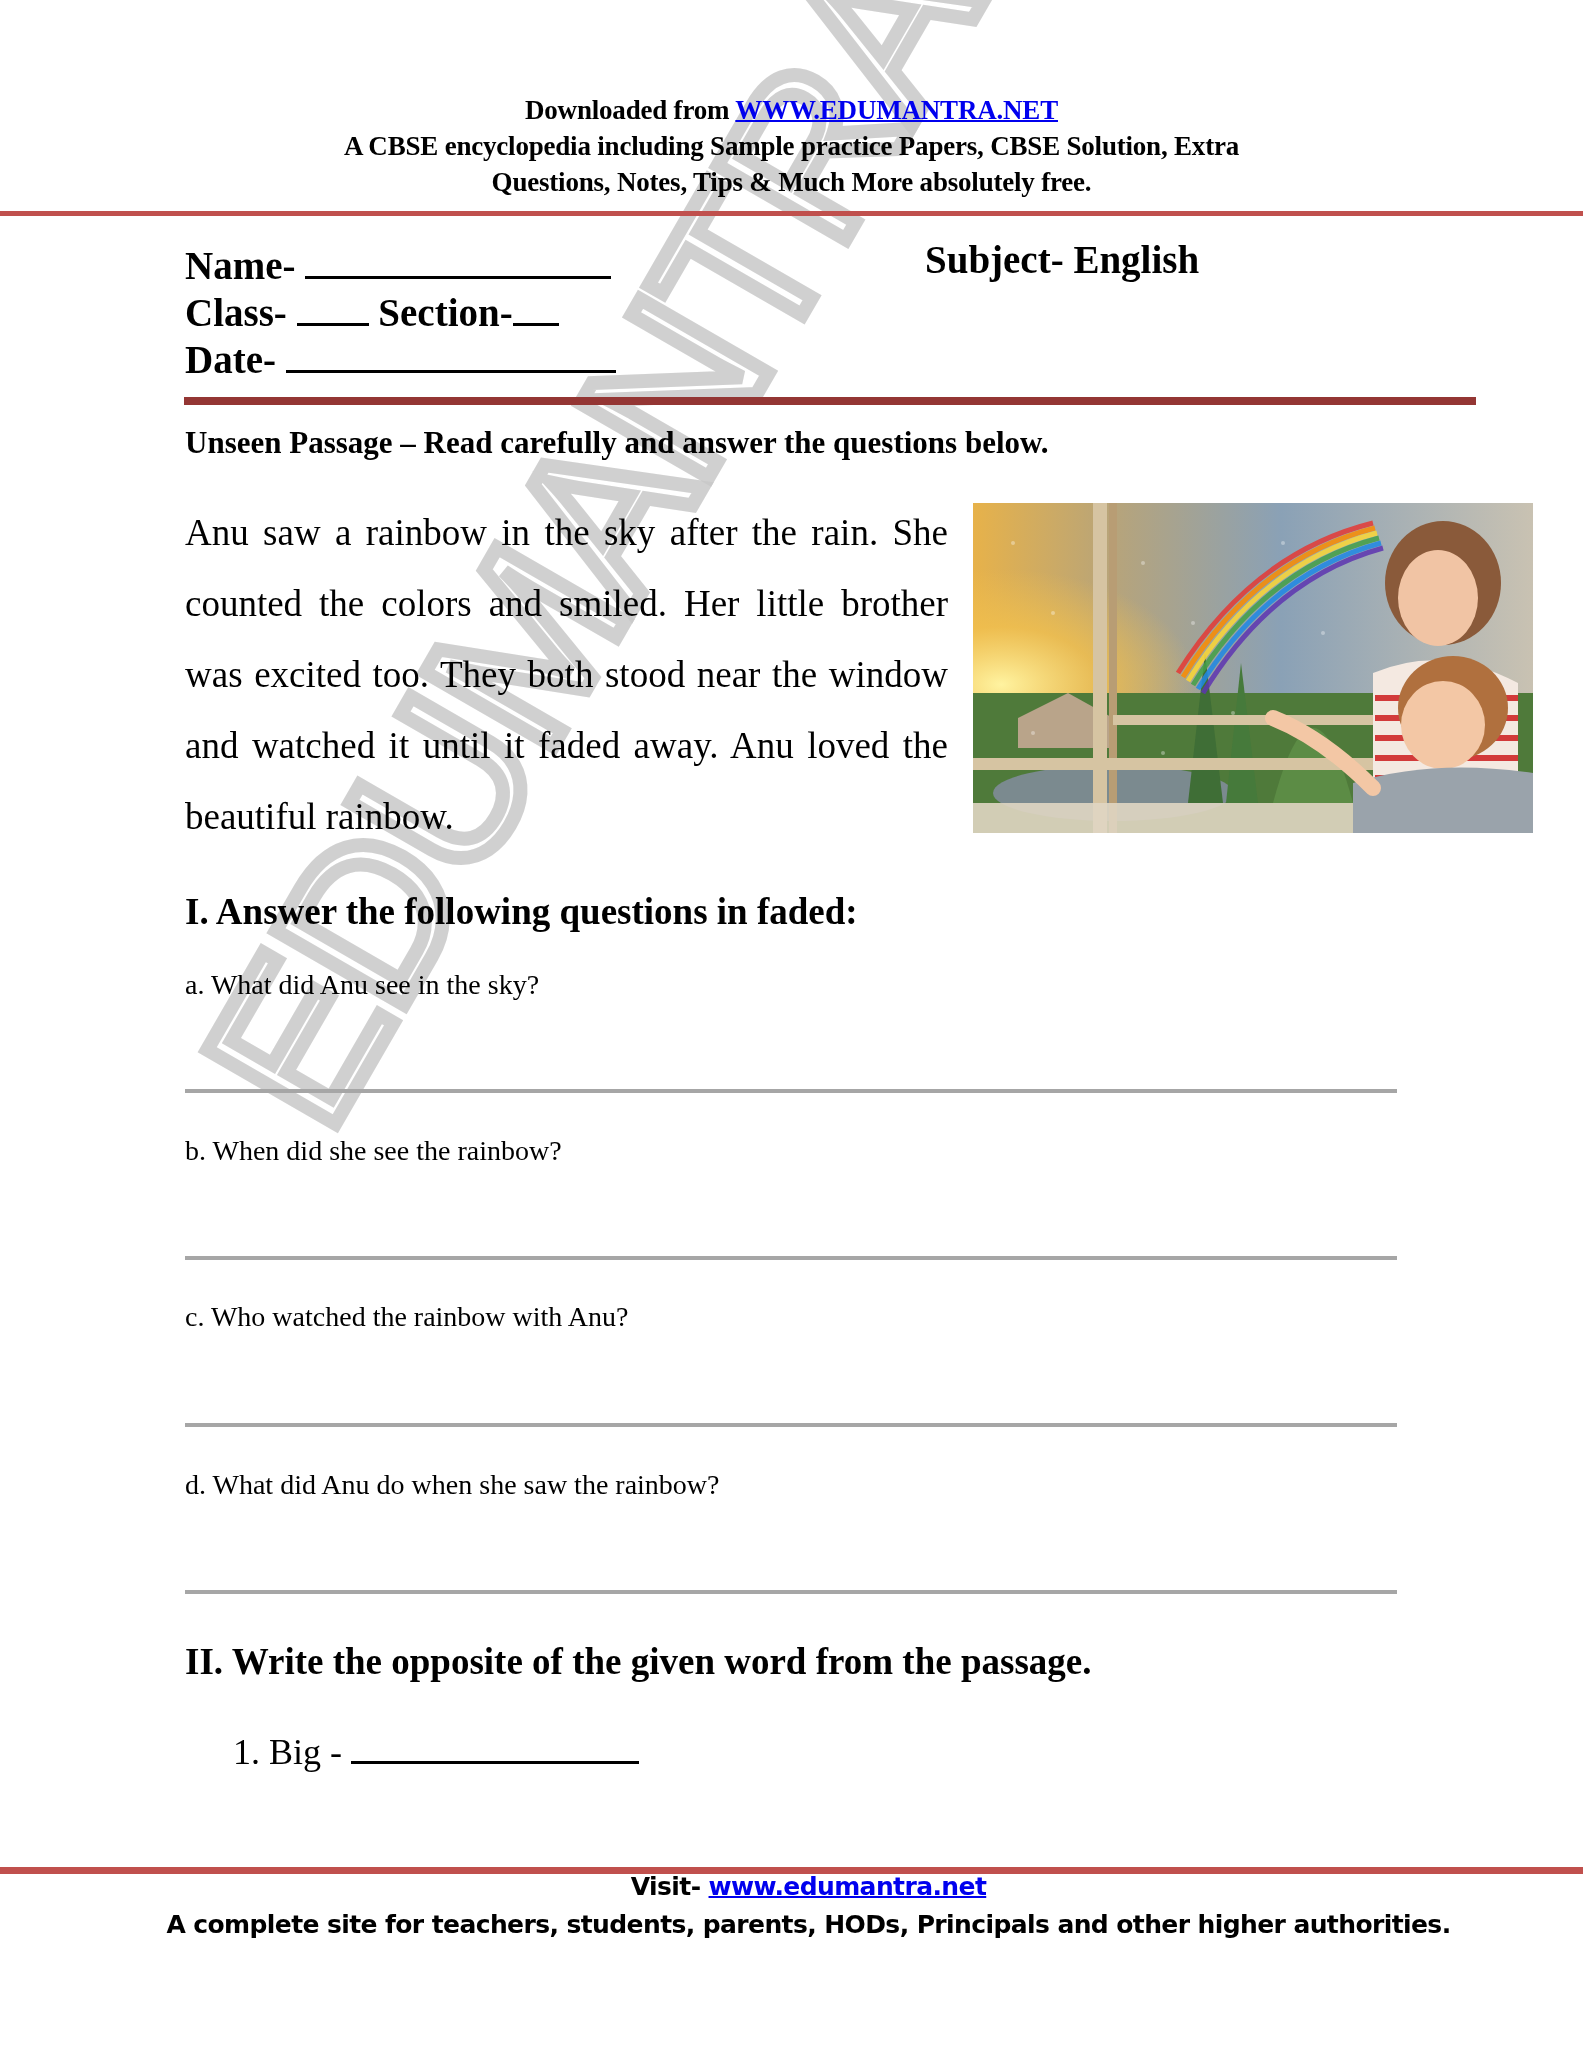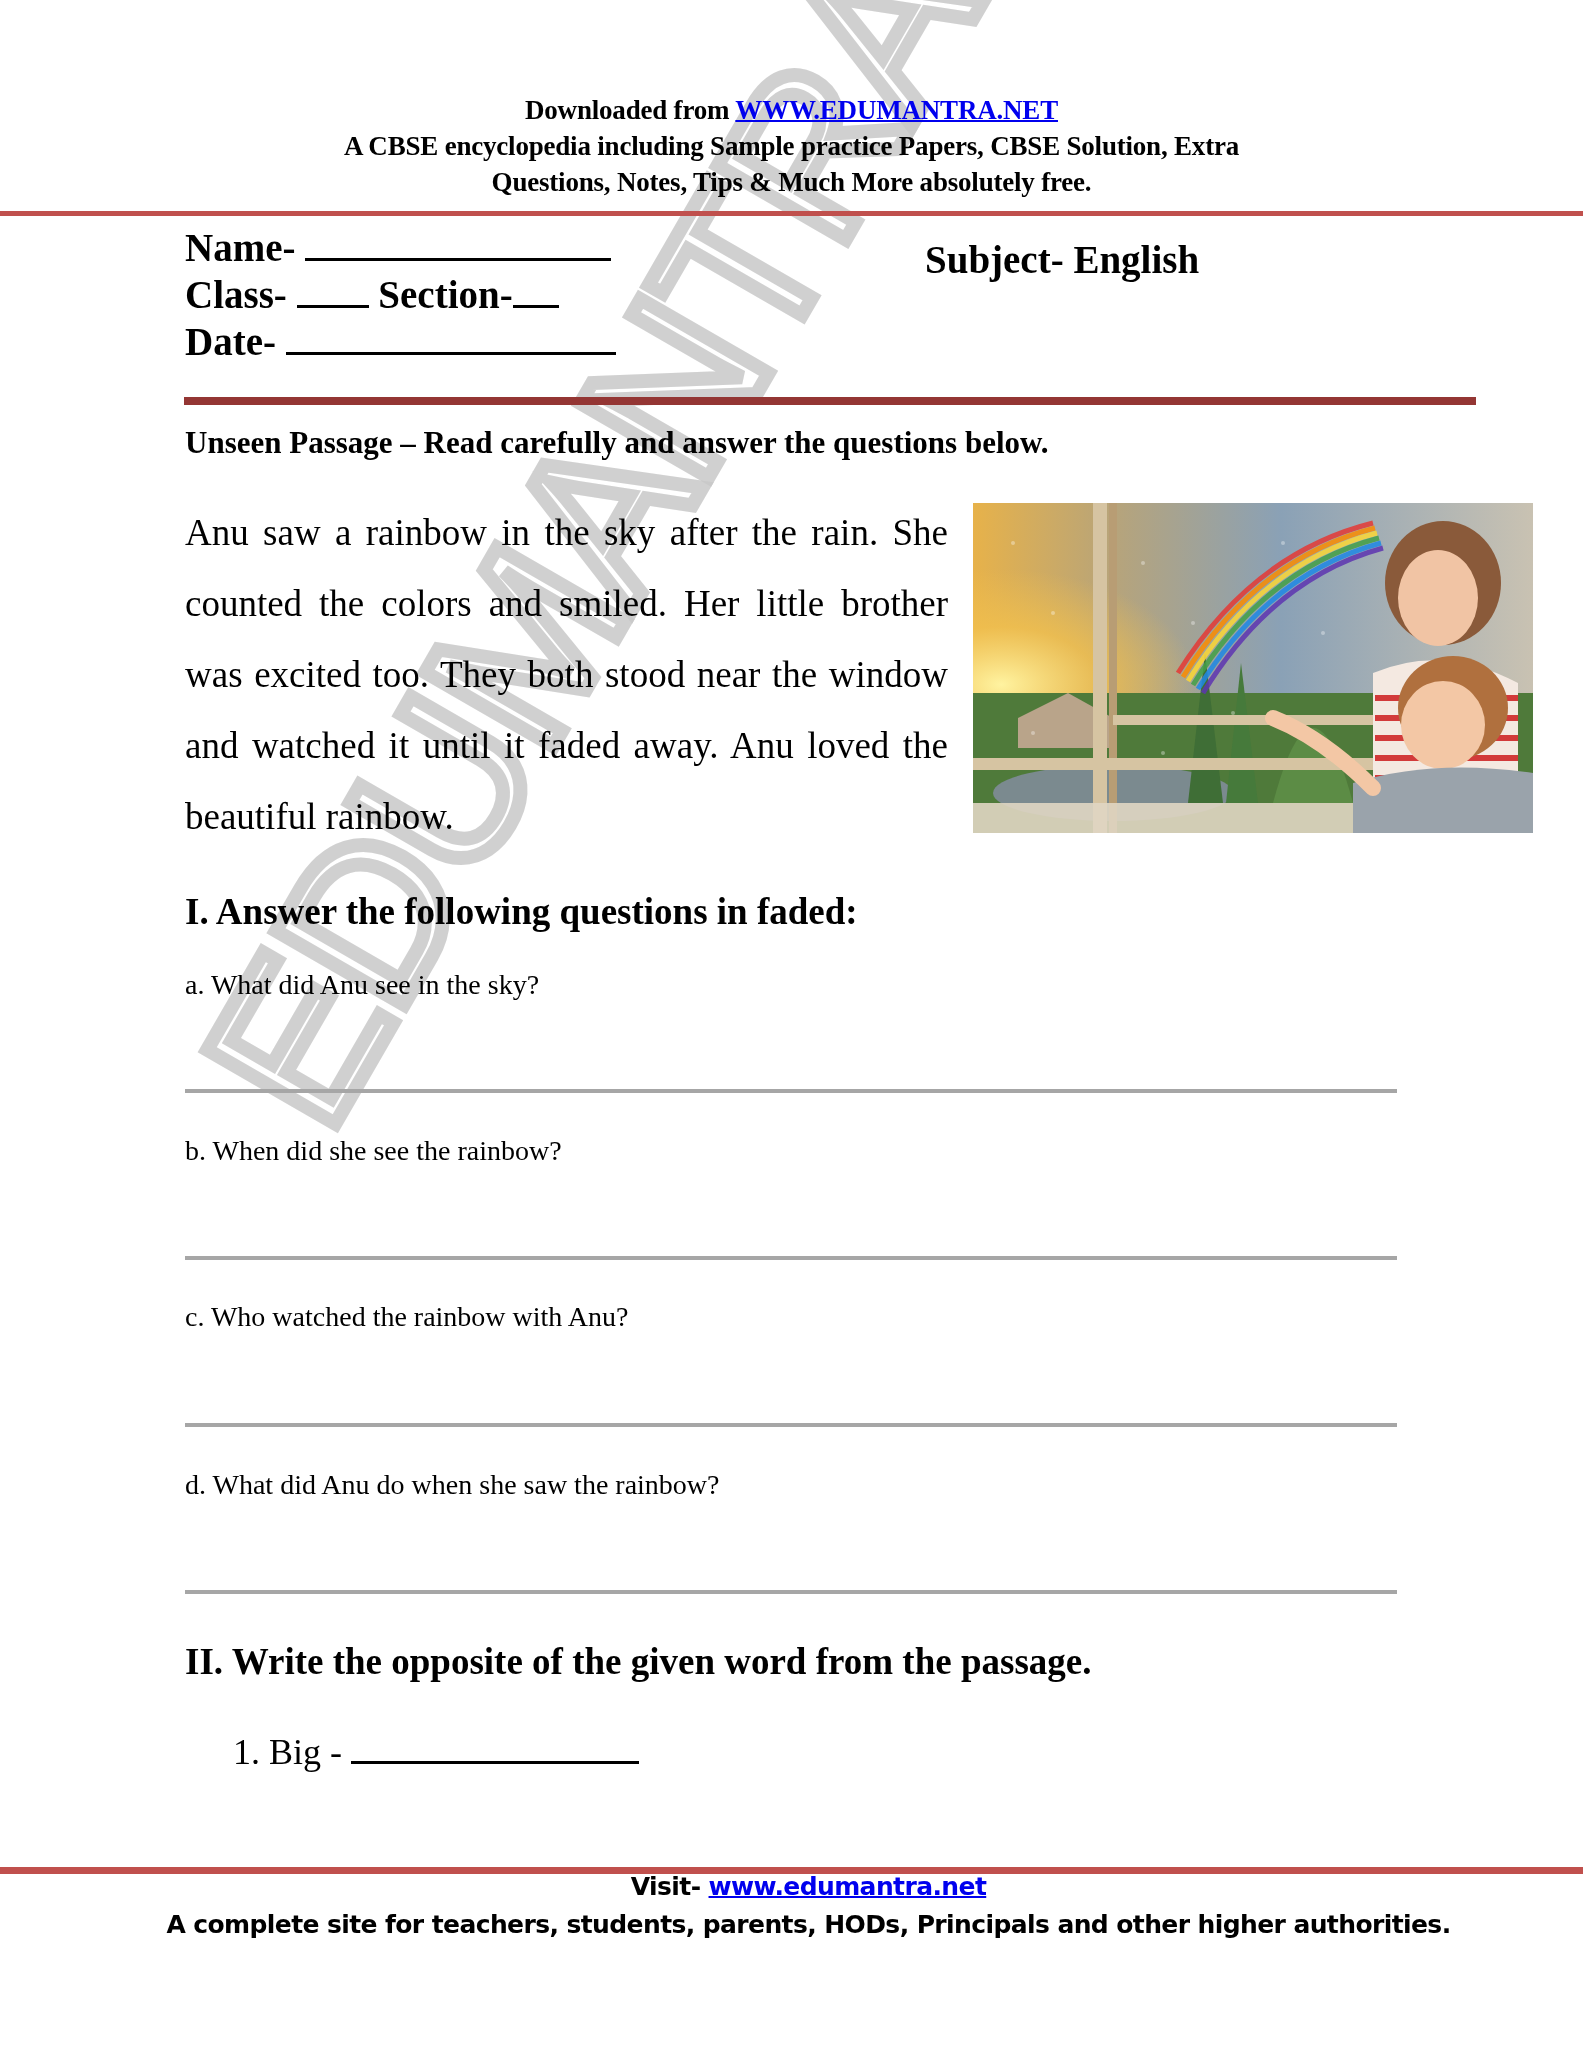--- a/index.html
+++ b/index.html
@@ -8,21 +8,21 @@
   .abs { position:absolute; }
 
   
   .banner { left:0; width:1583px; text-align:center; font-weight:bold; font-size:27px;
             line-height:36px; top:92px; letter-spacing:-0.2px; }
   .banner .link { color:#0000ee; text-decoration:underline; text-decoration-thickness:2px; }
   .redline-top { left:0; top:211px; width:1583px; height:5px; background:#c0504d; }
 
   
   .info { font-weight:bold; font-size:39px; line-height:47px; }
-  .info-left { left:185px; top:224px; }
+  .info-left { left:185px; top:242px; }
   .info-right { left:925px; top:236px; }
   .blank { display:inline-block; border-bottom:3px solid #000; height:30px; vertical-align:baseline; }
   .divider { left:184px; top:397px; width:1292px; height:8px; background:#943634; }
 
   .instr { left:185px; top:425px; font-weight:bold; font-size:31px; }
 
   .passage { left:185px; top:497px; width:763px; font-size:37px; line-height:71px;
              text-align:justify; }
 
   .picture { left:973px; top:503px; width:560px; height:330px; overflow:hidden; }

